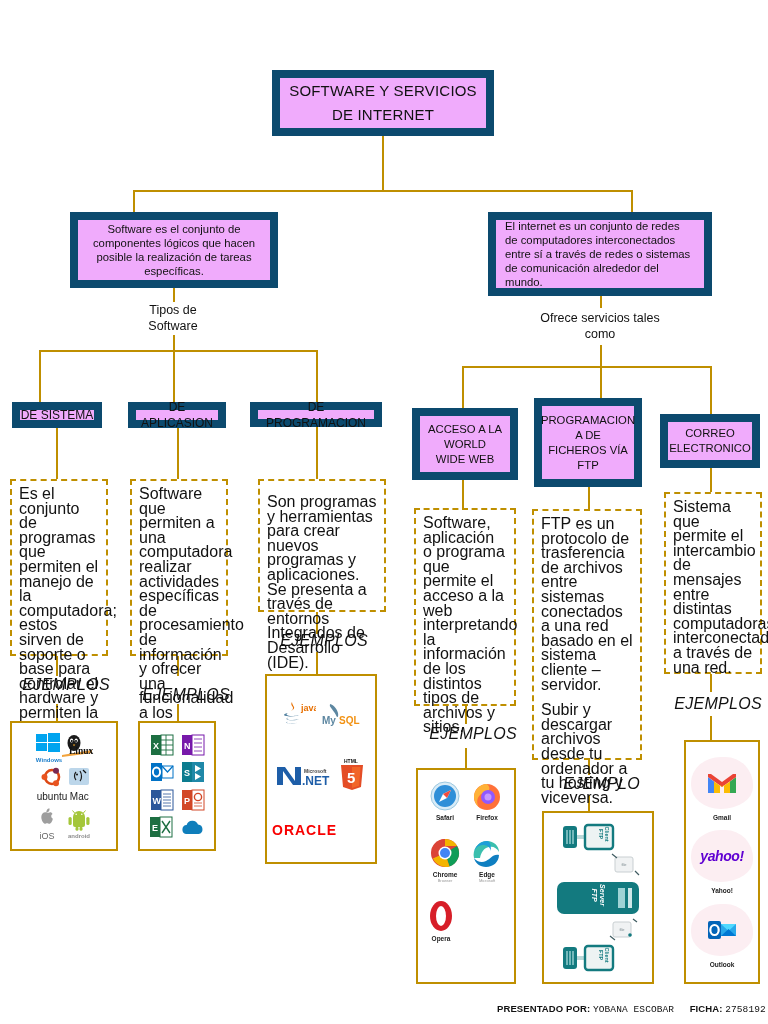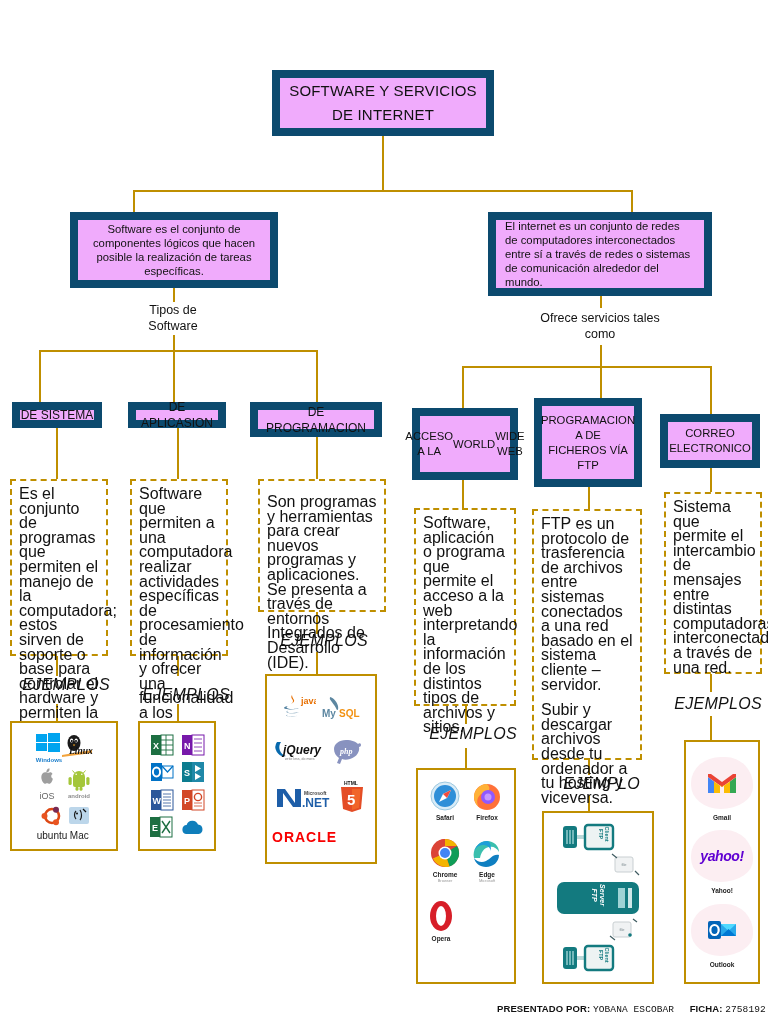--- a/index.html
+++ b/index.html
@@ -149,38 +149,38 @@
   </div>
 
   <div class="node box-solid" style="left:12px;top:402px;width:90px;height:26px;">
     <div class="cat-txt">DE SISTEMA</div>
   </div>
 
   <div class="node box-solid" style="left:128px;top:402px;width:98px;height:26px;">
     <div class="cat-txt">DE APLICASION</div>
   </div>
 
-  <div class="node box-solid" style="left:250px;top:402px;width:132px;height:35px;">
+  <div class="node box-solid" style="left:250px;top:402px;width:132px;height:25px;">
     <div class="cat-txt">DE PROGRAMACION</div>
   </div>
 
   <div class="node box-dashed" style="left:10px;top:479px;width:98px;height:177px;">
     <div class="para-sm">Es el conjunto de programas que permiten el manejo de la computadora; estos sirven de soporte o base para  controlar el hardware y permiten la interacción entre  los usuarios y este.</div>
   </div>
 
   <div class="node box-dashed" style="left:130px;top:479px;width:98px;height:177px;">
     <div class="para-sm">Software que permiten a una computadora realizar actividades específicas de procesamiento de información y ofrecer una funcionalidad a los usuarios finales.</div>
   </div>
 
   <div class="node box-dashed" style="left:258px;top:479px;width:128px;height:133px;">
     <div class="para-sm" style="white-space:pre-line;margin-top:8px;">Son programas y herramientas para crear nuevos programas y aplicaciones.
 Se presenta a través de entornos Integrados de Desarrollo (IDE).</div>
   </div>
 
-  <div class="node box-solid" style="left:412px;top:408px;width:106px;height:72px;flex-direction:row;">
+  <div class="node box-solid" style="left:412px;top:408px;width:106px;height:72px;flex-direction:column;">
     <div class="cat-txt-sm">ACCESO A LA</div>
     <div class="cat-txt-sm">WORLD</div>
     <div class="cat-txt-sm">WIDE WEB</div>
   </div>
 
   <div class="node box-solid" style="left:534px;top:398px;width:108px;height:89px;flex-direction:column;">
     <div class="cat-txt-sm">PROGRAMACION</div>
     <div class="cat-txt-sm">A DE</div>
     <div class="cat-txt-sm">FICHEROS VÍA</div>
     <div class="cat-txt-sm">FTP</div>
@@ -215,31 +215,51 @@
     <div class="logo-row">
       <div class="logo-cell">
         <svg width="30" height="24" viewBox="0 0 30 24" aria-hidden="true">
           <rect x="2" y="3" width="11" height="8" fill="#00A4EF"></rect>
           <rect x="14" y="2" width="12" height="9" fill="#00A4EF"></rect>
           <rect x="2" y="12" width="11" height="8" fill="#00A4EF"></rect>
           <rect x="14" y="12" width="12" height="9" fill="#00A4EF"></rect>
         </svg>
         <div class="logo-cap" style="color:#1B7ECB;font-size:6px;">Windows</div>
       </div>
-      <div class="logo-cell" style="margin-left:-4px;font-style:italic;">
+      <div class="logo-cell" style="margin-left:-4px;">
         <svg width="34" height="26" viewBox="0 0 34 26" aria-hidden="true">
           <ellipse cx="14" cy="9" rx="6.5" ry="8" fill="#1a1a1a"></ellipse>
           <ellipse cx="11.6" cy="6.5" rx="1.6" ry="2.1" fill="#fff"></ellipse>
           <ellipse cx="16.2" cy="6.5" rx="1.6" ry="2.1" fill="#fff"></ellipse>
           <circle cx="11.8" cy="6.9" r="1" fill="#000"></circle>
           <circle cx="16.0" cy="6.9" r="1" fill="#000"></circle>
           <path d="M12.8 10.5 L14 12.3 L15.3 10.5 Z" fill="#F5A623"></path>
           <path d="M2 21 L32 16 L32 19 L2 23 Z" fill="#F2A33C"></path>
           <text x="9" y="20" font-family="'Liberation Serif',serif" font-size="9.5" font-weight="bold" fill="#111">Linux</text>
         </svg>
+      </div>
+    </div>
+    <div class="logo-row">
+      <div class="logo-cell">
+        <svg width="26" height="22" viewBox="0 0 26 22" aria-hidden="true">
+          <circle cx="13" cy="10" r="7" fill="none" stroke="#DD4814" stroke-width="2.6"></circle>
+          <circle cx="5.5" cy="10" r="3" fill="#E95420"></circle>
+          <circle cx="17" cy="3.8" r="3" fill="#772953"></circle>
+          <circle cx="17" cy="16.2" r="3" fill="#E95420"></circle>
+        </svg>
+        <div class="logo-cap" style="font-size:10px;font-weight:normal;">ubuntu</div>
+      </div>
+      <div class="logo-cell">
+        <svg width="24" height="22" viewBox="0 0 24 22" aria-hidden="true">
+          <rect x="2" y="1" width="20" height="17" rx="2" fill="#BCD6EA"></rect>
+          <path d="M9 5 C7 7 7 11 9 13 M13 4 C15 7 15 12 13 14" stroke="#1a1a1a" stroke-width="1.2" fill="none"></path>
+          <circle cx="10" cy="7.5" r="1" fill="#111"></circle>
+          <path d="M16 3 l3 3" stroke="#111" stroke-width="1.2"></path>
+        </svg>
+        <div class="logo-cap" style="font-size:10px;font-weight:normal;">Mac</div>
       </div>
     </div>
     <div class="logo-row">
       <div class="logo-cell" style="margin-right:8px;">
         <svg width="22" height="22" viewBox="0 0 22 22" aria-hidden="true">
           <path d="M15 5.2c-1.1 0-2.2.6-2.9.6-.7 0-1.7-.6-2.8-.6-2 0-4 1.7-4 4.9 0 3 2 6.6 3.6 6.6.8 0 1.2-.5 2.2-.5s1.3.5 2.2.5c1.6 0 3.5-3.3 3.5-5.3-1.8-.8-2.2-3.3-.3-4.5-.5-.9-1.4-1.7-1.5-1.7z" fill="#9E9E9E"></path>
           <path d="M13.4 1.2c-.9.1-2 .8-2.5 1.7-.5.8-.7 1.8-.5 2.6 1 .1 2.1-.6 2.7-1.4.5-.8.6-1.8.3-2.9z" fill="#9E9E9E"></path>
         </svg>
         <div class="logo-cap" style="font-size:9px;color:#666;font-weight:normal;">iOS</div>
       </div>
@@ -252,40 +272,20 @@
           <rect x="9.5" y="17.5" width="3" height="4.2" rx="1.5" fill="#A4C639"></rect>
           <rect x="13.5" y="17.5" width="3" height="4.2" rx="1.5" fill="#A4C639"></rect>
           <circle cx="10.2" cy="5.2" r=".8" fill="#fff"></circle>
           <circle cx="15.8" cy="5.2" r=".8" fill="#fff"></circle>
           <line x1="6.5" y1="1.5" x2="8.6" y2="4" stroke="#A4C639" stroke-width="1"></line>
           <line x1="19.5" y1="1.5" x2="17.4" y2="4" stroke="#A4C639" stroke-width="1"></line>
         </svg>
         <div class="logo-cap" style="font-size:6px;color:#8E8E8E;">android</div>
       </div>
     </div>
-    <div class="logo-row">
-      <div class="logo-cell">
-        <svg width="26" height="22" viewBox="0 0 26 22" aria-hidden="true">
-          <circle cx="13" cy="10" r="7" fill="none" stroke="#DD4814" stroke-width="2.6"></circle>
-          <circle cx="5.5" cy="10" r="3" fill="#E95420"></circle>
-          <circle cx="17" cy="3.8" r="3" fill="#772953"></circle>
-          <circle cx="17" cy="16.2" r="3" fill="#E95420"></circle>
-        </svg>
-        <div class="logo-cap" style="font-size:10px;font-weight:normal;">ubuntu</div>
-      </div>
-      <div class="logo-cell">
-        <svg width="24" height="22" viewBox="0 0 24 22" aria-hidden="true">
-          <rect x="2" y="1" width="20" height="17" rx="2" fill="#BCD6EA"></rect>
-          <path d="M9 5 C7 7 7 11 9 13 M13 4 C15 7 15 12 13 14" stroke="#1a1a1a" stroke-width="1.2" fill="none"></path>
-          <circle cx="10" cy="7.5" r="1" fill="#111"></circle>
-          <path d="M16 3 l3 3" stroke="#111" stroke-width="1.2"></path>
-        </svg>
-        <div class="logo-cap" style="font-size:10px;font-weight:normal;">Mac</div>
-      </div>
-    </div>
   </div>
 
   <div class="node box-logo" style="left:138px;top:721px;width:78px;height:130px;padding:8px 0;justify-content:space-around;">
     <div class="logo-row" style="gap:7px;">
       <svg width="24" height="24" viewBox="0 0 24 24" aria-hidden="true">
         <rect x="1" y="2" width="10" height="20" fill="#1D6F42"></rect>
         <rect x="11" y="2" width="12" height="20" fill="#fff" stroke="#1D6F42" stroke-width="1"></rect>
         <g stroke="#1D6F42" stroke-width=".9">
             <line x1="11" y1="7" x2="23" y2="7"></line>
             <line x1="11" y1="12" x2="23" y2="12"></line>
@@ -366,35 +366,20 @@
           <path d="M10 19.5 c-2 1.6 0 2.6 4.5 2.6 c4 0 6.5-1 6.5-1 s-1 .6-2.5 .9 c-4 .7-10 .3-10-1 c0-.7 1-1.2 1.5-1.5z" fill="#5382A1"></path>
           <path d="M9.5 23.5 c-1.4 1.2 .2 2 4 2 c3.5 0 5.5-.8 5.5-.8 s-.8 .5-2 .7 c-3.6 .6-8.6 .2-8.6-.8 c0-.5 .7-.9 1.1-1.1z" fill="#5382A1"></path>
           <text x="23" y="13" font-size="9" font-weight="bold" fill="#E76F00" font-family="'Liberation Sans',sans-serif">java</text>
         </svg>
       </div>
       <div class="logo-cell">
         <svg width="44" height="30" viewBox="0 0 44 30" aria-hidden="true">
           <path d="M10 6 c4 1 7 5 8 9 c.4 2 .2 4-.6 4 c-.9 0-1.2-2-2.6-4 c-1.6-2.4-4-5-5-7z" fill="#5D87A1"></path>
           <text x="2" y="26" font-size="10" font-weight="bold" fill="#5D87A1" font-family="'Liberation Sans',sans-serif">My</text>
           <text x="19" y="26" font-size="10" font-weight="bold" fill="#F29111" font-family="'Liberation Sans',sans-serif">SQL</text>
-        </svg>
-      </div>
-    </div>
-    <div class="logo-row" style="gap:2px;">
-      <div class="logo-cell">
-        <svg width="54" height="26" viewBox="0 0 54 26" aria-hidden="true">
-          <path d="M5 5 a9 9 0 0 0 9 14 a9 9 0 0 1-5-14z" fill="#0769AD"></path>
-          <text x="11" y="17" font-size="12" font-style="italic" font-weight="bold" fill="#111" font-family="'Liberation Sans',sans-serif">jQuery</text>
-          <text x="13" y="23" font-size="3.5" fill="#777" font-family="'Liberation Sans',sans-serif">write less, do more.</text>
-        </svg>
-      </div>
-      <div class="logo-cell">
-        <svg width="42" height="30" viewBox="0 0 42 30" aria-hidden="true">
-          <path d="M6 14 c0-5 5-9 12-9 c6 0 10 2 12 4 c1-1 3-1 3 1 c0 1-1 2-2 2 c1 4-2 10-9 12 c-3 1-6 1-8 0 l-2 5 l-3-1 l2-5 c-3-2-5-5-5-9z" fill="#8892BF"></path>
-          <text x="12" y="19" font-size="8" font-style="italic" font-weight="bold" fill="#fff" font-family="'Liberation Serif',serif">php</text>
         </svg>
       </div>
     </div>
     <div class="logo-row" style="gap:2px;">
       <div class="logo-cell">
         <svg width="60" height="30" viewBox="0 0 60 30" aria-hidden="true">
           <path d="M2 26 L2 8 L10 8 L20 22 L20 8 L26 8 L26 26 L18 26 L8 12 L8 26 Z" fill="#1E5EA8"></path>
           <text x="29" y="14" font-size="5" font-weight="bold" fill="#444" font-family="'Liberation Sans',sans-serif">Microsoft</text>
           <text x="27" y="26" font-size="12" font-weight="bold" fill="#1E5EA8" font-family="'Liberation Sans',sans-serif">.NET</text>
         </svg>

